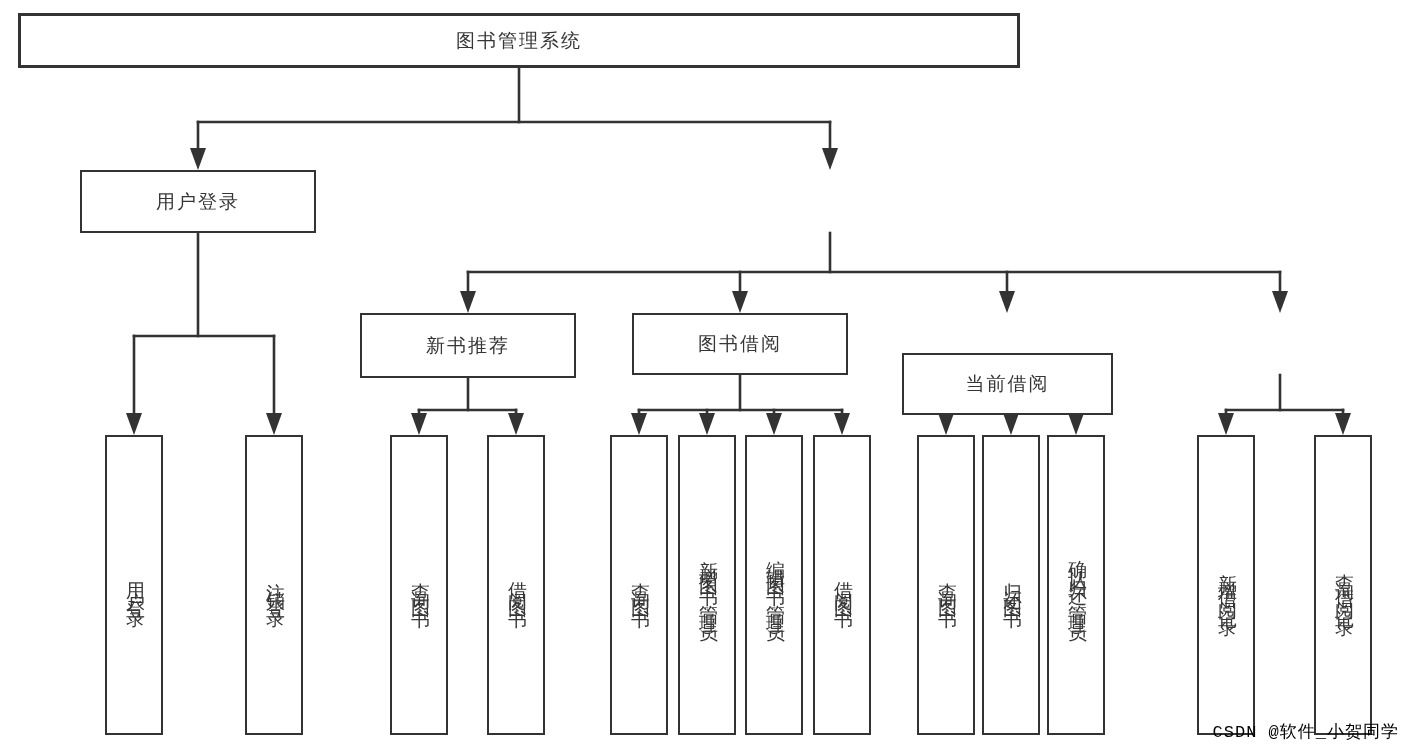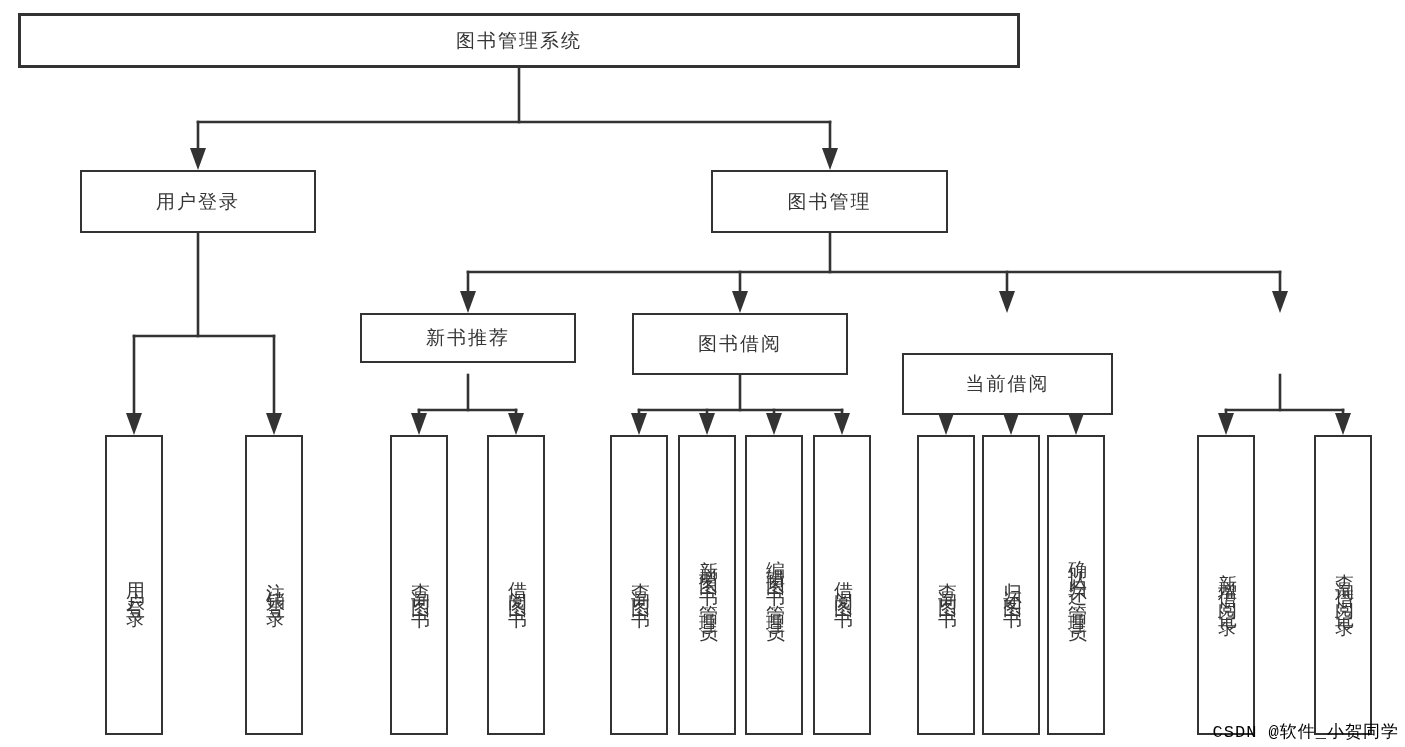--- a/index.html
+++ b/index.html
@@ -135,25 +135,22 @@
     </g>
   </svg>
 
   <div class="box hbox root" style="left:18px; top:13px; width:1002px; height:55px;">
     <span>图书管理系统</span>
   </div>
 
   <div class="box hbox" style="left:80px; top:170px; width:236px; height:63px;">
     <span>用户登录</span>
   </div>
-  <div class="box hbox" style="left:711px; top:170px; width:237px; height:63px;">
-    <span>图书管理</span>
-  </div>
-
-  <div class="box hbox" style="left:360px; top:313px; width:216px; height:50px;">
+
+  <div class="box hbox" style="left:360px; top:313px; width:216px; height:65px;">
     <span>新书推荐</span>
   </div>
   <div class="box hbox" style="left:632px; top:313px; width:216px; height:62px;">
     <span>图书借阅</span>
   </div>
   <div class="box hbox" style="left:902px; top:313px; width:211px; height:62px;margin-top:40px;">
     <span>当前借阅</span>
   </div>
 
   <div class="box vbox" style="left:105px;">

